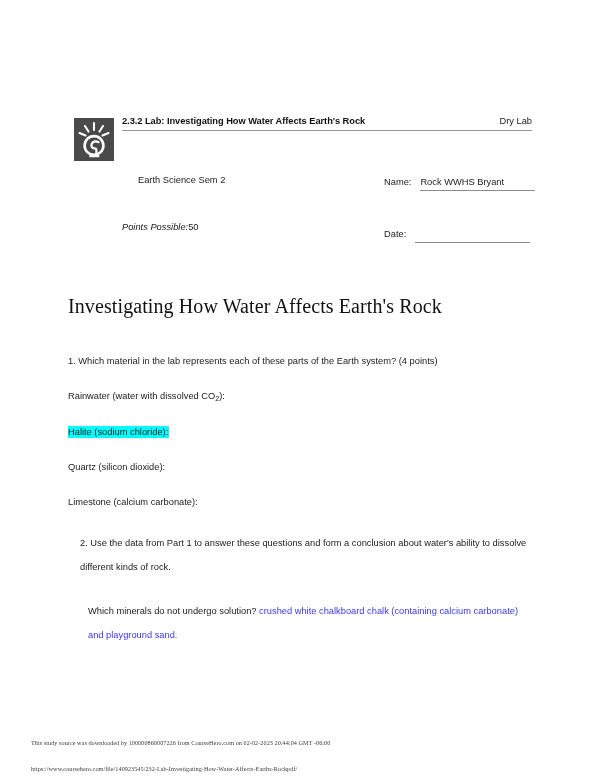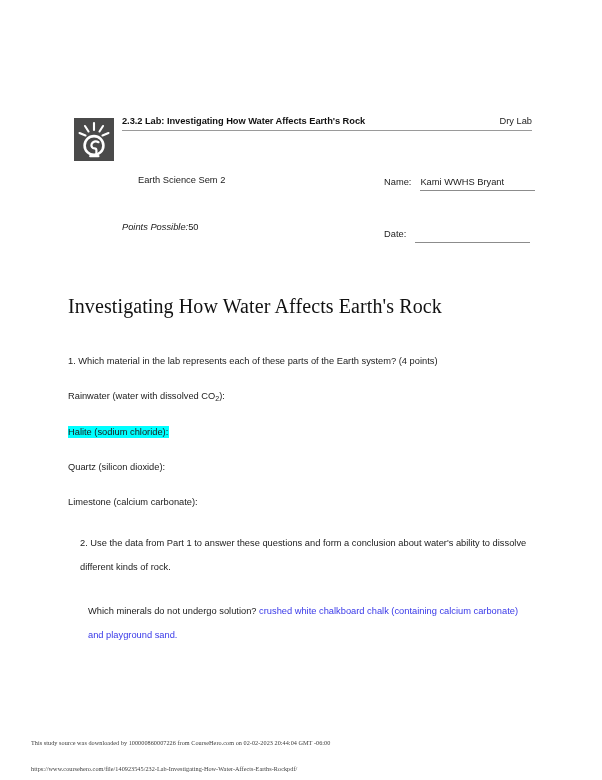--- a/index.html
+++ b/index.html
@@ -236,21 +236,21 @@
 
   <div class="meta">
     <div class="meta-course">Earth Science Sem 2</div>
 
     <div class="meta-points">
       <span class="pp-label">Points Possible:</span><span>50</span>
     </div>
 
     <div class="field field-name">
       <span class="field-label">Name:</span>
-      <span class="field-line">Kami WWHS Bryant</span>
+      <span class="field-line">Rock WWHS Bryant</span>
     </div>
 
     <div class="field field-date">
       <span class="field-label">Date:</span>
       <span class="field-line">&nbsp;</span>
     </div>
   </div>
 
   <div class="content">
 

